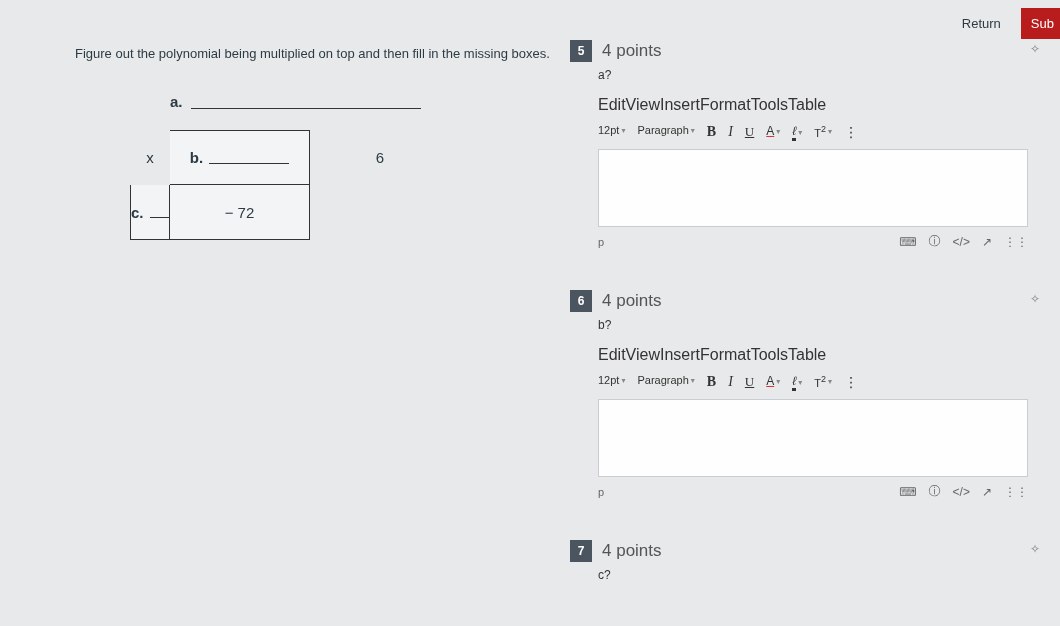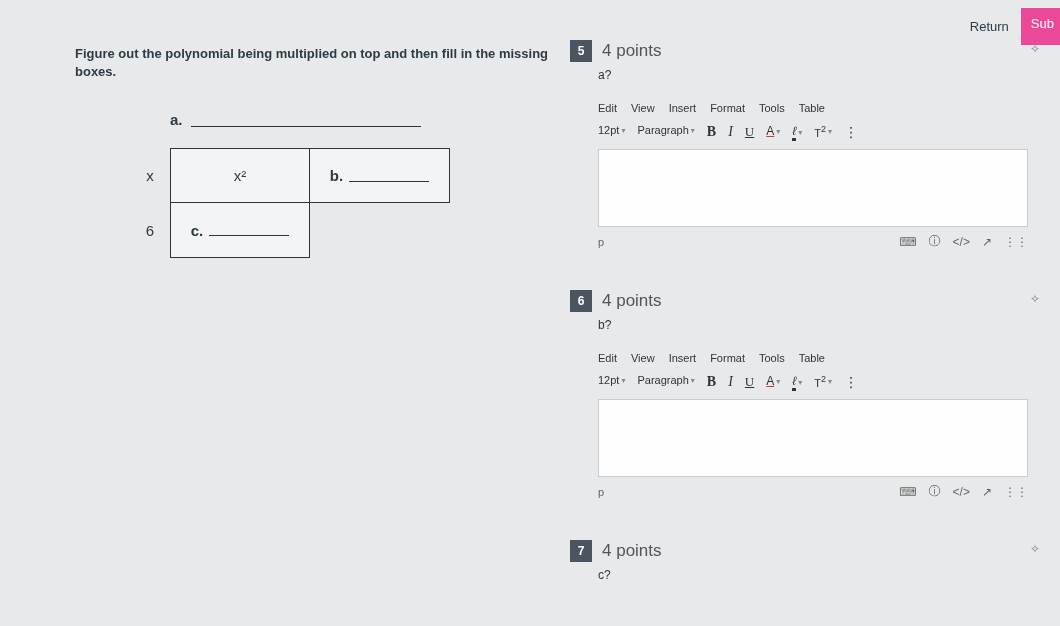--- a/index.html
+++ b/index.html
@@ -1,40 +1,40 @@
 <!DOCTYPE html>
 <html><head>
 <meta charset="utf-8">
 <style>
 *{box-sizing:border-box;margin:0;padding:0}
 body{font-family:Arial,Helvetica,sans-serif;background:#e8e9ea;width:1060px;height:626px;overflow:hidden;position:relative;color:#2d3b45}
-.topbar{position:absolute;top:8px;right:0;display:flex;align-items:center;}
+.topbar{position:absolute;top:8px;right:0;display:flex;align-items:center;gap:8px}
 .return-btn{font-size:13px;color:#2d3b45;padding:6px 12px;cursor:pointer}
-.submit-btn{background:#ec4899;color:#fff;font-size:13px;padding:8px 6px 14px 10px;cursor:pointer}
+.submit-btn{background:#b91c1c;color:#fff;font-size:13px;padding:8px 6px 8px 10px;cursor:pointer}
 .left-panel{position:absolute;left:75px;top:45px;width:475px}
-.prompt{font-size:13px;font-weight:bold;line-height:1.4;margin-bottom:30px}
+.prompt{font-size:13px;font-weight:normal;line-height:1.4;margin-bottom:30px}
 .a-row{display:flex;align-items:center;margin-left:95px;margin-bottom:20px}
 .a-label{font-weight:bold;font-size:15px;margin-right:8px}
 .a-line{border-bottom:1.5px solid #333;width:230px;height:14px}
 .grid{display:grid;grid-template-columns:40px 140px 140px;grid-template-rows:55px 55px;margin-left:55px}
 .hdr-x,.hdr-6{display:flex;align-items:center;justify-content:center;font-size:15px}
 .cell{border:1.5px solid #333;display:flex;align-items:center;justify-content:center;font-size:15px;position:relative;background:#f3f4f5}
 .cell.br{border-left:none}
 .cell.bb{border-top:none}
 .cell.brbb{border-left:none;border-top:none}
 .fill-line{border-bottom:1.5px solid #333;width:80px;height:12px;margin-left:4px}
 .fill-lbl{font-weight:bold;margin-right:2px}
 .right-panel{position:absolute;left:570px;top:40px;width:480px}
 .qblock{margin-bottom:40px}
 .qhdr{display:flex;align-items:center;gap:10px;position:relative}
 .qnum{background:#4a5560;color:#fff;width:22px;height:22px;display:flex;align-items:center;justify-content:center;font-size:12px;font-weight:bold}
 .qpts{font-size:17px;color:#555}
 .pin{position:absolute;right:10px;top:2px;font-size:12px;color:#888;cursor:pointer}
 .qlabel{font-size:12px;margin-left:28px;margin-top:6px;color:#333}
-.menubar{display:flex;gap:14px;font-size:11px;color:#333;margin-top:20px;margin-left:28px}
+.menubar{display:flex;gap:0;font-size:16px;color:#333;margin-top:14px;margin-left:28px}
 .menubar span{cursor:pointer}
 .toolbar{display:flex;align-items:flex-start;gap:12px;margin-top:10px;margin-left:28px;font-size:11px;color:#333}
 .tb-item{display:flex;align-items:center;gap:2px;cursor:pointer}
 .chev{font-size:8px;color:#888}
 .tb-b{font-weight:bold;font-family:Georgia,serif;font-size:14px}
 .tb-i{font-style:italic;font-family:Georgia,serif;font-size:14px}
 .tb-u{text-decoration:underline;font-family:Georgia,serif;font-size:13px}
 .tb-a{font-size:12px;text-decoration:underline;text-decoration-color:#d33}
 .tb-hl{font-size:12px;border-bottom:3px solid #333;font-style:italic}
 .tb-sup{font-size:11px}
@@ -54,32 +54,32 @@
 </div>
 
 <div class="left-panel">
   <div class="prompt">Figure out the polynomial being multiplied on top and then fill in the missing boxes.</div>
   <div class="a-row">
     <span class="a-label">a.</span>
     <span class="a-line"></span>
   </div>
   <div class="grid">
     <div class="hdr-x">x</div>
-    <div class="cell">
-        <span>x²</span>
-      </div>
     <div class="cell br">
       <span class="fill-lbl">b.</span>
       <span class="fill-line"></span>
     </div>
     <div class="hdr-6">6</div>
     <div class="cell bb">
       <span class="fill-lbl">c.</span>
       <span class="fill-line"></span>
     </div>
+    <div class="cell brbb">
+        <span>− 72</span>
+      </div>
   </div>
 </div>
 
 <div class="right-panel">
 
   <div class="qblock">
     <div class="qhdr">
       <div class="qnum">5</div>
       <div class="qpts">4 points</div>
       <div class="pin">✧</div>

